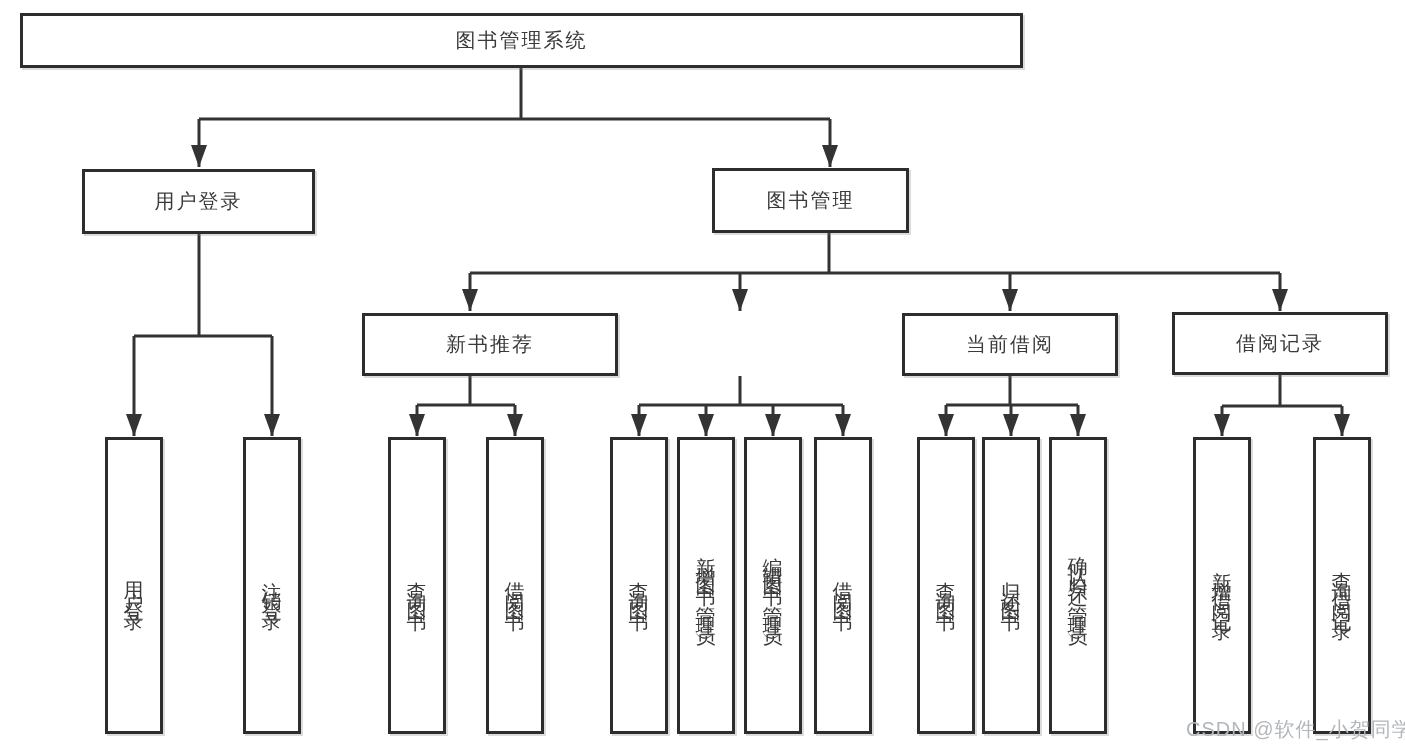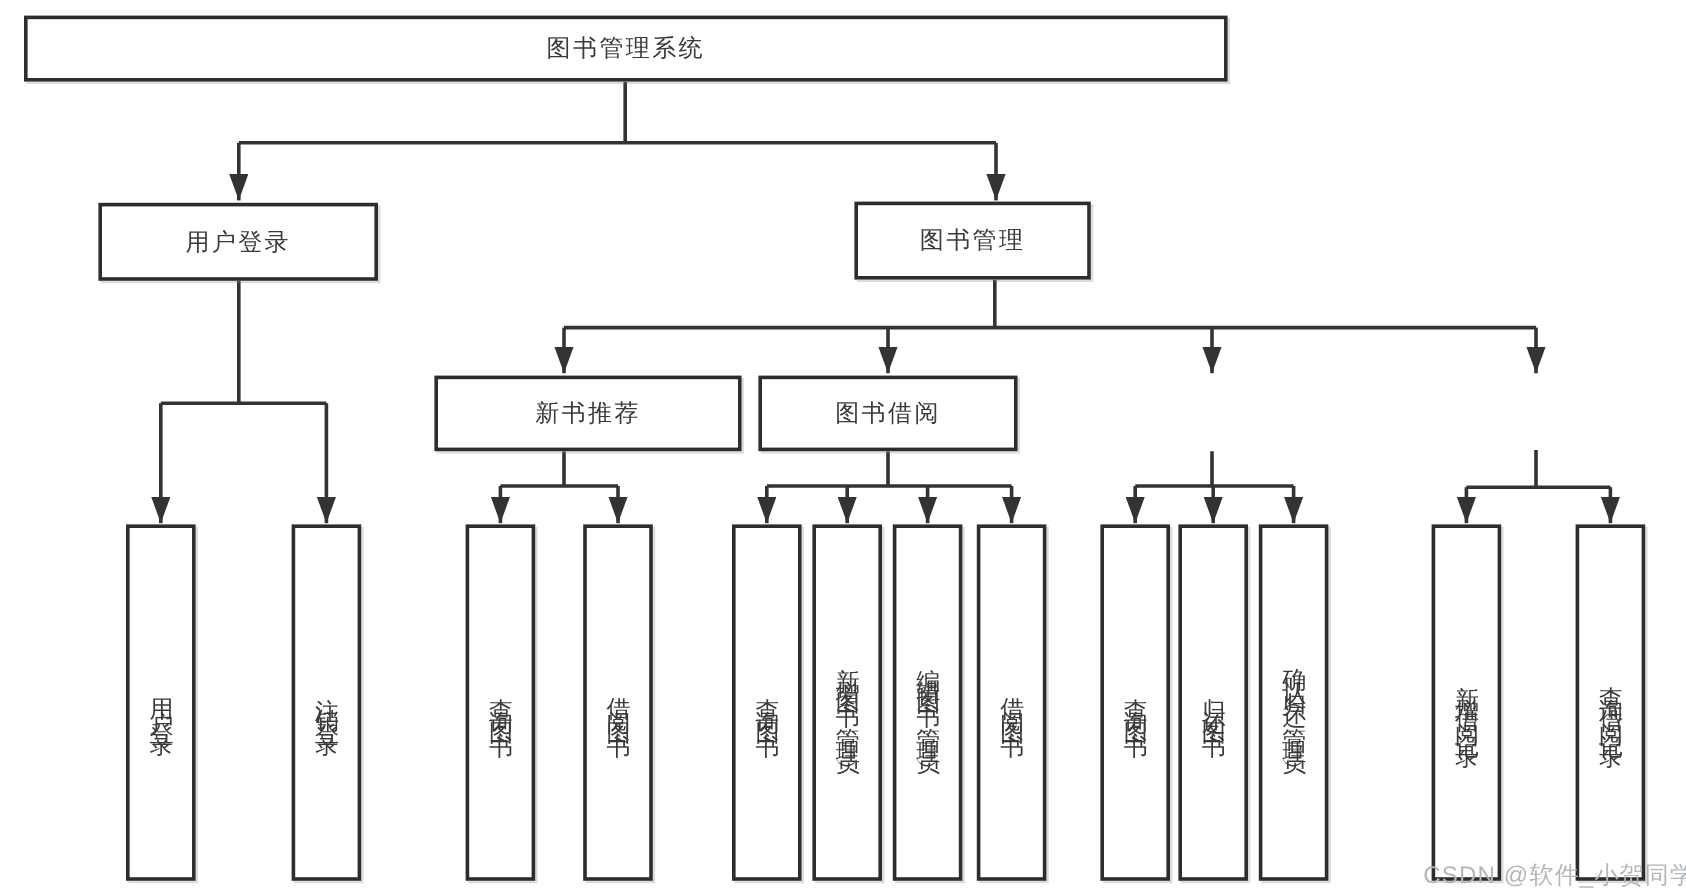--- a/index.html
+++ b/index.html
@@ -101,21 +101,22 @@
       <path d="M1342 406 V436" marker-end="url(#ah)"></path>
     </g>
   </svg>
 
   <div class="box" style="left:20px;top:13px;width:1003px;height:55px">图书管理系统</div>
 
   <div class="box" style="left:82px;top:169px;width:233px;height:65px">用户登录</div>
   <div class="box" style="left:712px;top:168px;width:197px;height:65px">图书管理</div>
 
   <div class="box" style="left:362px;top:313px;width:256px;height:63px">新书推荐</div>
-  <div class="box" style="left:632px;top:313px;width:216px;height:63px">图书借阅</div>
+  <div class="box" style="left:902px;top:313px;width:216px;height:63px">当前借阅</div>
+  <div class="box" style="left:1172px;top:312px;width:216px;height:63px">借阅记录</div>
 
   <div class="box v" style="left:105px;top:437px;width:58px;height:297px">用户登录</div>
   <div class="box v" style="left:243px;top:437px;width:58px;height:297px">注销登录</div>
 
   <div class="box v" style="left:388px;top:437px;width:58px;height:297px">查询图书</div>
   <div class="box v" style="left:486px;top:437px;width:58px;height:297px">借阅图书</div>
 
   <div class="box v" style="left:610px;top:437px;width:58px;height:297px">查询图书</div>
   <div class="box v" style="left:677px;top:437px;width:58px;height:297px">新增图书（管理员）</div>
   <div class="box v" style="left:744px;top:437px;width:58px;height:297px">编辑图书（管理员）</div>

